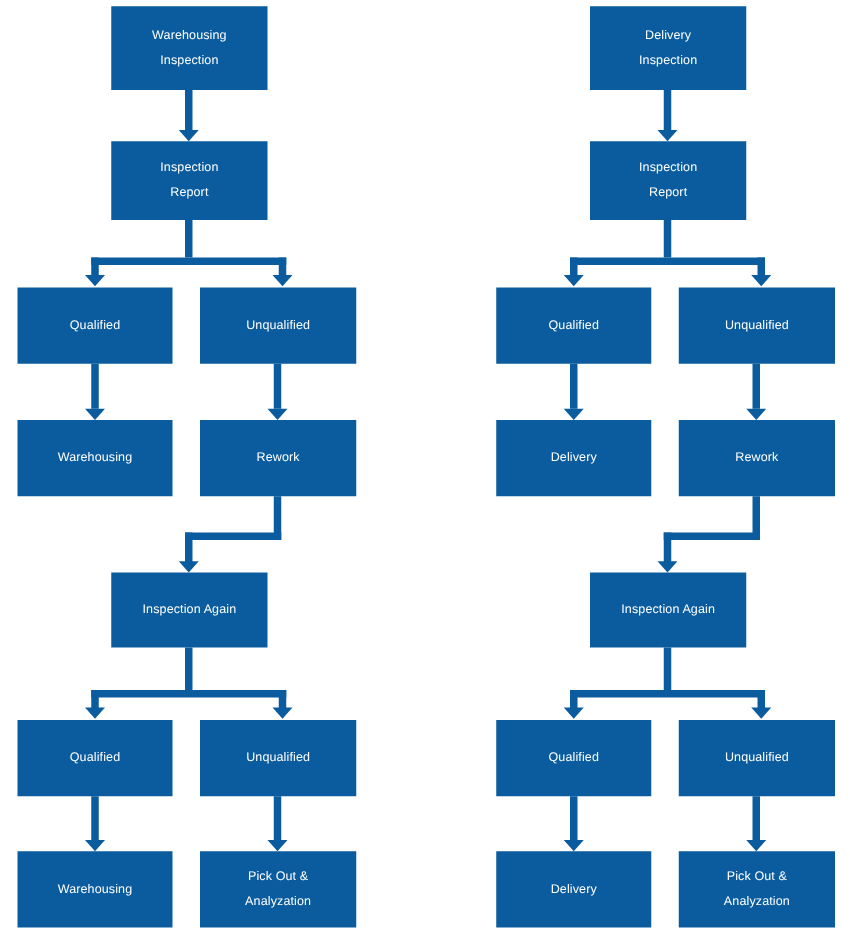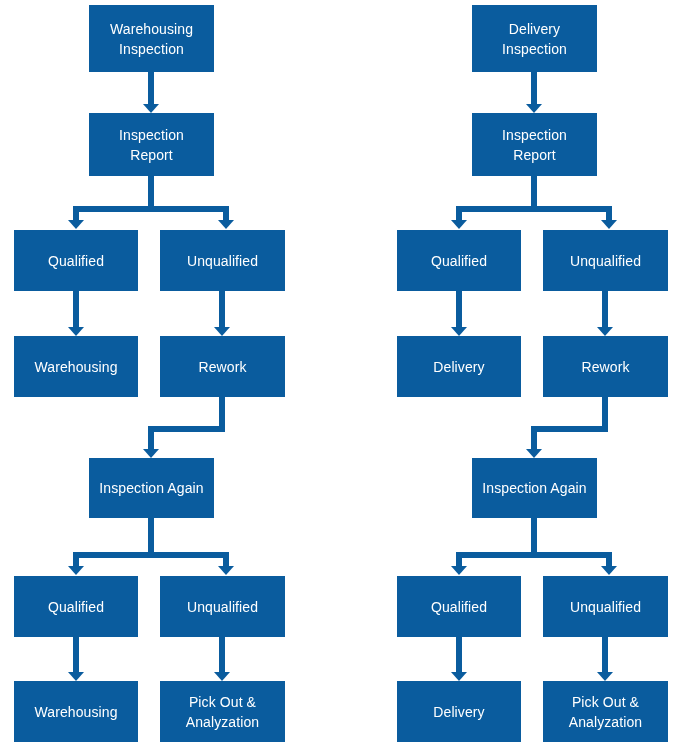--- a/index.html
+++ b/index.html
@@ -9,21 +9,21 @@
     overflow:hidden;
   }
   #chart{position:relative;width:680px;height:750px;}
 
   .node{
     position:absolute;
     background:var(--node-fill,#0A5C9E);
     color:#ffffff;
     display:flex;align-items:center;justify-content:center;
     text-align:center;
-    font-size:14px;
+    font-size:10px;
     line-height:20px;
     letter-spacing:.1px;
     box-sizing:border-box;
     padding:2px 4px;
     white-space:pre-line;
   }
 
   
   .vline{position:absolute;background:var(--line,#0A5C9E);width:6px;}
   .hline{position:absolute;background:var(--line,#0A5C9E);height:6px;}

